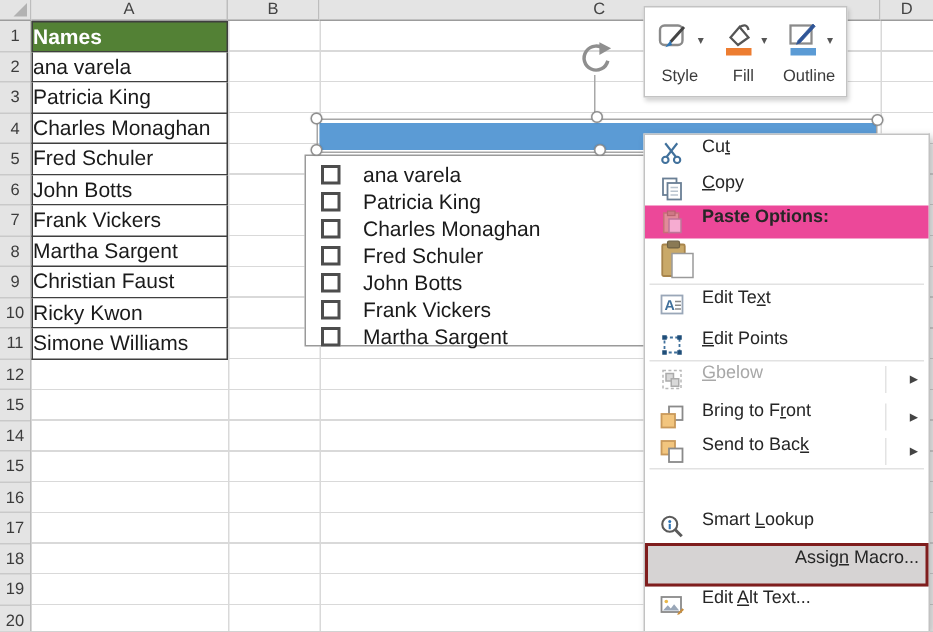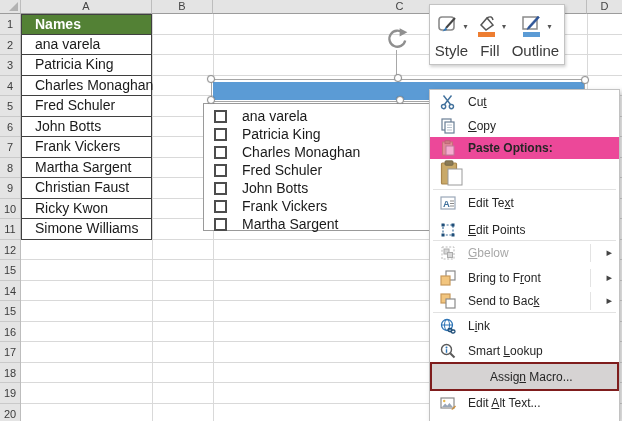--- a/index.html
+++ b/index.html
@@ -21,21 +21,21 @@
         text-align:center; line-height:20px; }
 
   
   .grid { position:absolute; left:21px; top:14px; width:601px; height:407px;
           background:repeating-linear-gradient(to bottom, transparent 0 19.5px, #d9d9d9 19.5px 20.5px); }
   .vline { position:absolute; top:14px; width:1px; height:407px; background:#d9d9d9; }
 
   
   .names { position:absolute; left:21px; top:14px; width:131px; background:#fff; }
   .ncell { height:20.5px; border:1px solid #3f3f3f; border-top:0; background:#fff;
-           font-size:14px; color:#1a1a1a; line-height:19px; padding-left:13px; white-space:nowrap; }
+           font-size:14px; color:#1a1a1a; line-height:19px; padding-left:0; white-space:nowrap; }
   .ncell.head { border-top:1px solid #3f3f3f; background:var(--header-green);
                 color:#fff; font-weight:bold; }
 
   
   .textbox { position:absolute; left:203px; top:57px; width:385px; height:26px;
              background:#fff; border:1px solid #7f7f7f; }
   .textbox span { display:block; font-size:13.5px; color:#111; line-height:24px;
                   padding-left:2px; white-space:nowrap; }
   .bluebtn { position:absolute; left:213px; top:82px; width:371px; height:18px;
              background:var(--button-blue); }
@@ -53,37 +53,37 @@
               margin:0 15px 0 10px; flex:0 0 auto; }
   .lb-label { font-size:14px; color:#1a1a1a; white-space:nowrap; }
 
   
   .minibar { position:absolute; left:429px; top:4px; width:136px; height:61px; background:#fff;
              border:1px solid #c3c3c3; box-shadow:1px 2px 3px rgba(0,0,0,.18);
              display:flex; padding:3px 2px 0 2px; }
   .tb-btn { display:flex; flex-direction:column; align-items:center; flex:1 1 auto; }
   .tb-ic { height:36px; display:flex; align-items:center; }
   .tb-arrow { font-size:8px; color:#555; margin-left:2px; }
-  .tb-label { font-size:15px; color:#3b3b3b; line-height:14px; }
+  .tb-label { font-size:11px; color:#3b3b3b; line-height:14px; }
 
   
   .menu { position:absolute; left:429px; top:89px; width:191px; height:332px; background:#fff;
           border:1px solid #c2c2c2; border-bottom:none; box-shadow:3px 3px 6px rgba(0,0,0,.25); }
-  .mi { position:absolute; left:0; right:0; height:24px; display:flex; align-items:center; }
+  .mi { position:absolute; left:0; right:0; height:24px; display:flex; }
   .mi .ic { width:38px; padding-left:10px; flex:0 0 auto; display:flex; align-items:center; }
   .mi .lbl { font-size:12px; color:#262626; white-space:nowrap; }
   .mi.disabled .lbl { color:#a8a8a8; }
   .ak { text-decoration:underline; text-underline-offset:1px; }
   .sep { position:absolute; left:3px; right:3px; height:1px; background:#e2e2e2; }
   .sub-arrow { position:absolute; right:7px; font-size:11px; color:#444; top:50%;
                transform:translateY(-52%); }
   .sub-div { position:absolute; right:28px; top:3px; width:1px; height:18px; background:#e3e3e3; }
   .mi.pasteopts { background:#ec4899; height:22px; }
   .mi.pasteopts .lbl { font-weight:bold; }
-  .mi.assign { height:29px; background:var(--assign-bg); border:2px solid var(--maroon); }
+  .mi.assign { height:29px; background:var(--assign-bg); border:2px solid var(--maroon);padding-left:40px; }
   .mi.assign .lbl { margin-left:58px; }
 </style>
 </head>
 <body>
 
 <div class="stage">
 
   <div class="grid"></div>
   <div class="vline" style="left:152px"></div>
   <div class="vline" style="left:213px"></div>
@@ -320,32 +320,20 @@
         <rect x="6" y="6" width="9" height="9" fill="#fff" stroke="#8a8a8a" stroke-width="1.2"></rect>
       </svg>
         </span>
       <span class="lbl"><span>Send to Bac</span><span class="ak">k</span><span></span></span>
       <span class="sub-div"></span>
       <span class="sub-arrow">▸</span>
     </div>
 
     <div class="sep" style="top:222px"></div>
 
-    <div class="mi" style="top:224px">
-      <span class="ic">
-          <svg width="16" height="16" viewBox="0 0 16 16">
-        <circle cx="7" cy="7" r="5.5" fill="none" stroke="#2E75B6" stroke-width="1.3"></circle>
-        <ellipse cx="7" cy="7" rx="2.5" ry="5.5" fill="none" stroke="#2E75B6" stroke-width="1"></ellipse>
-        <path d="M1.5 7 h11" stroke="#2E75B6" stroke-width="1"></path>
-        <rect x="8" y="10.5" width="4" height="3" rx="1.5" fill="none" stroke="#1f4e79" stroke-width="1.3"></rect>
-        <rect x="11" y="12" width="4" height="3" rx="1.5" fill="none" stroke="#1f4e79" stroke-width="1.3"></rect>
-      </svg>
-        </span>
-      <span class="lbl"><span>L</span><span class="ak">i</span><span>nk</span></span>
-    </div>
 
     <div class="mi" style="top:249px">
       <span class="ic">
           <svg width="16" height="16" viewBox="0 0 16 16">
         <circle cx="6.5" cy="6.5" r="5" fill="#fff" stroke="#5a5a5a" stroke-width="1.4"></circle>
         <path d="M10.2 10.2 L14.5 14.5" stroke="#5a5a5a" stroke-width="2"></path>
         <circle cx="6.5" cy="4.6" r="1" fill="#2E75B6"></circle>
         <rect x="5.8" y="6.2" width="1.4" height="3.6" fill="#2E75B6"></rect>
       </svg>
         </span>

